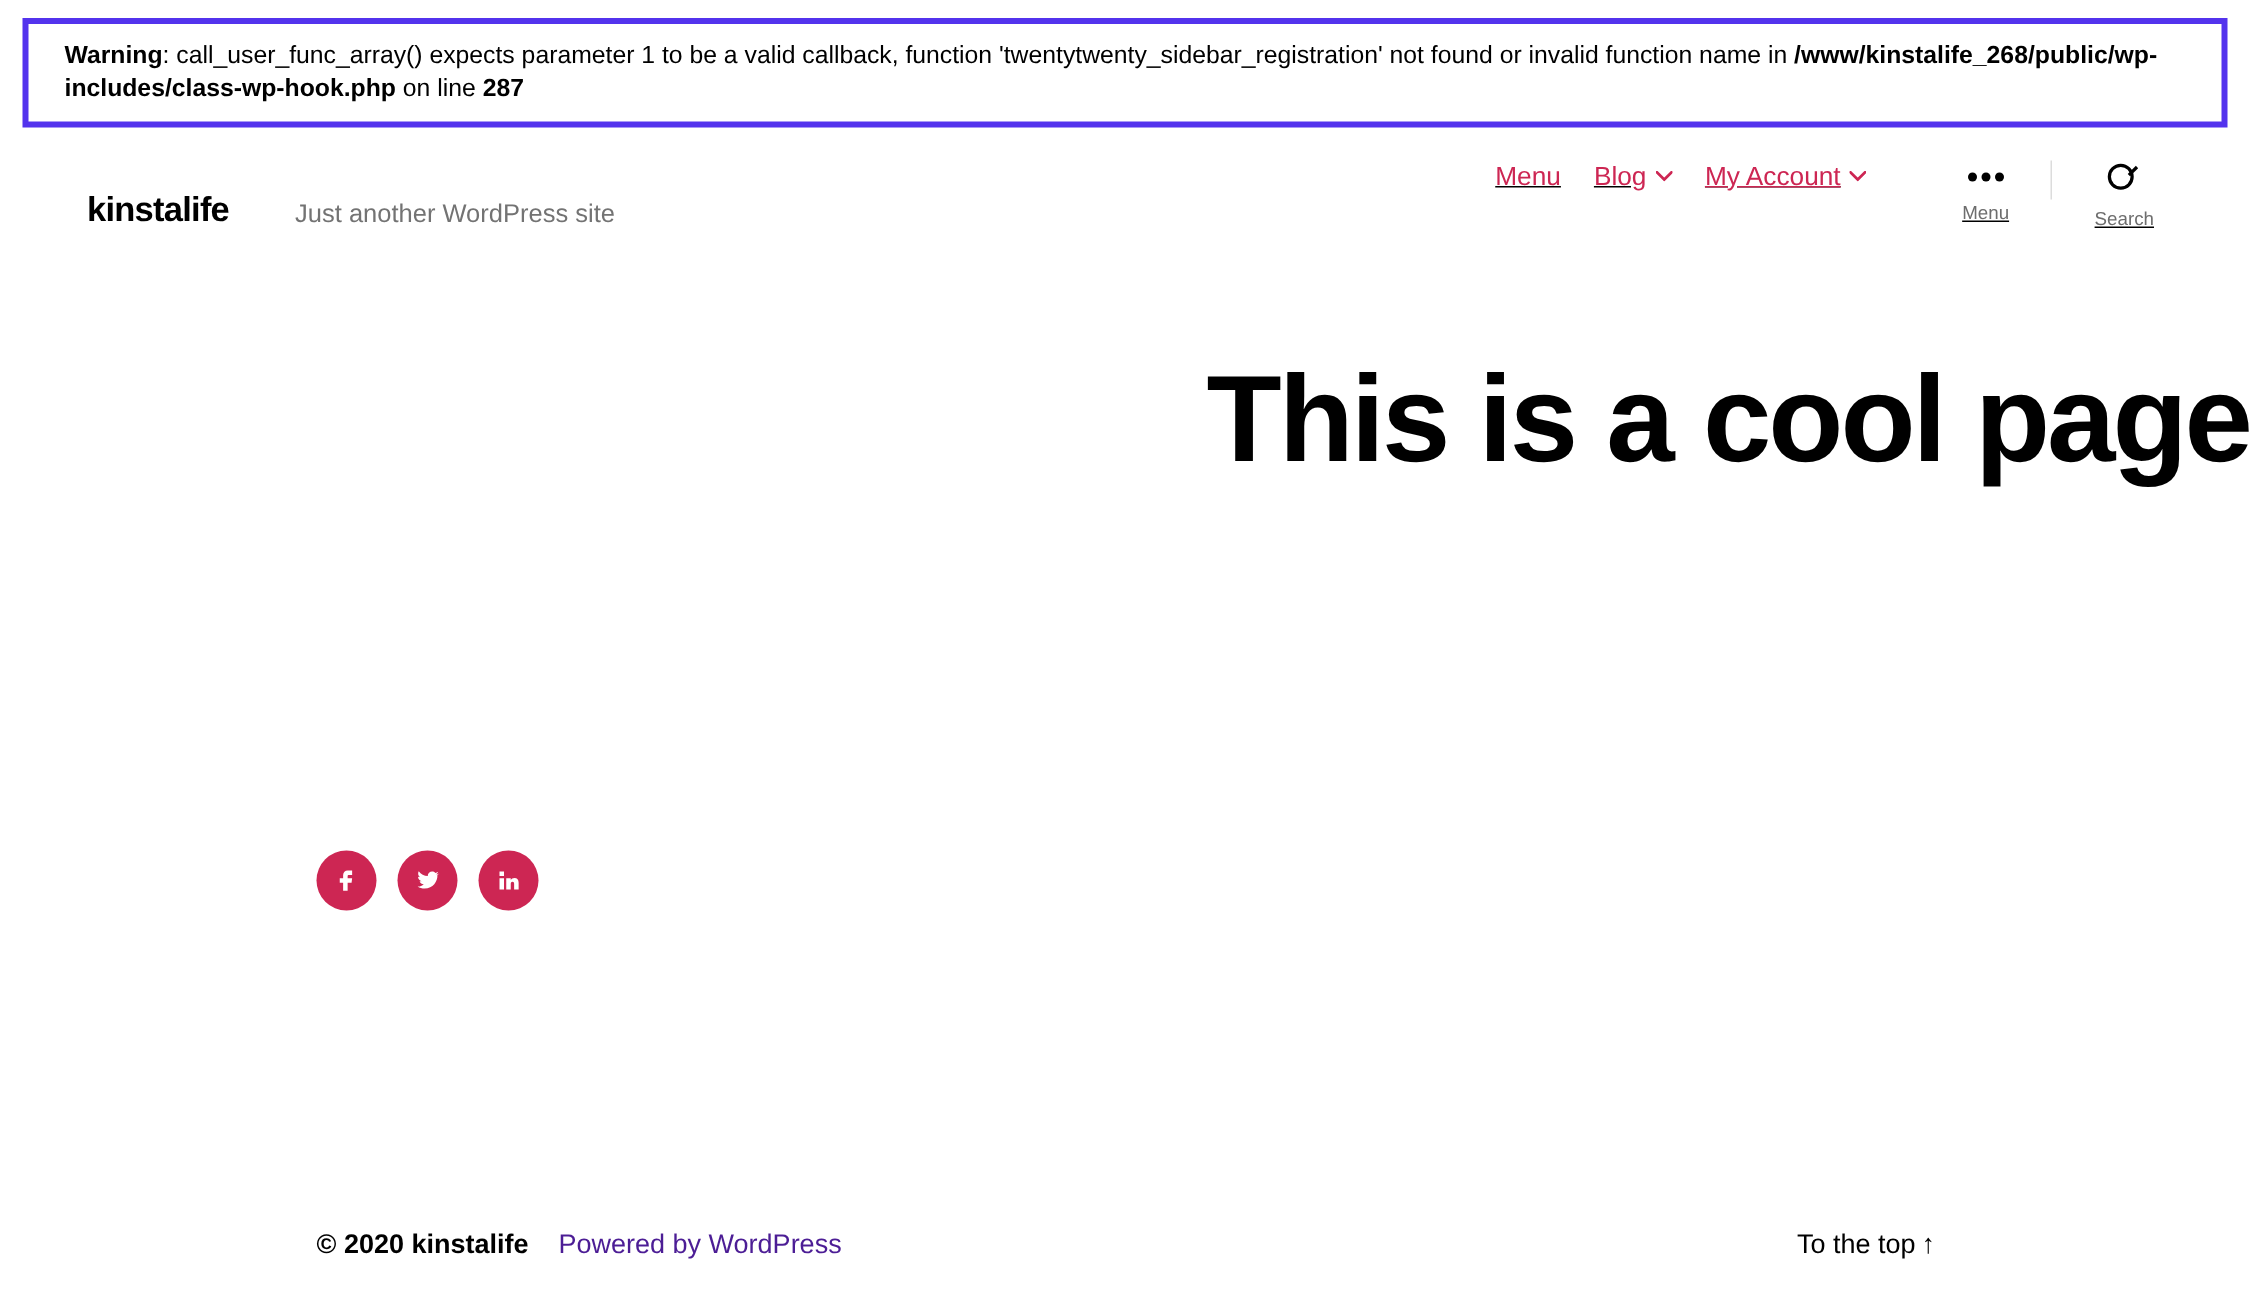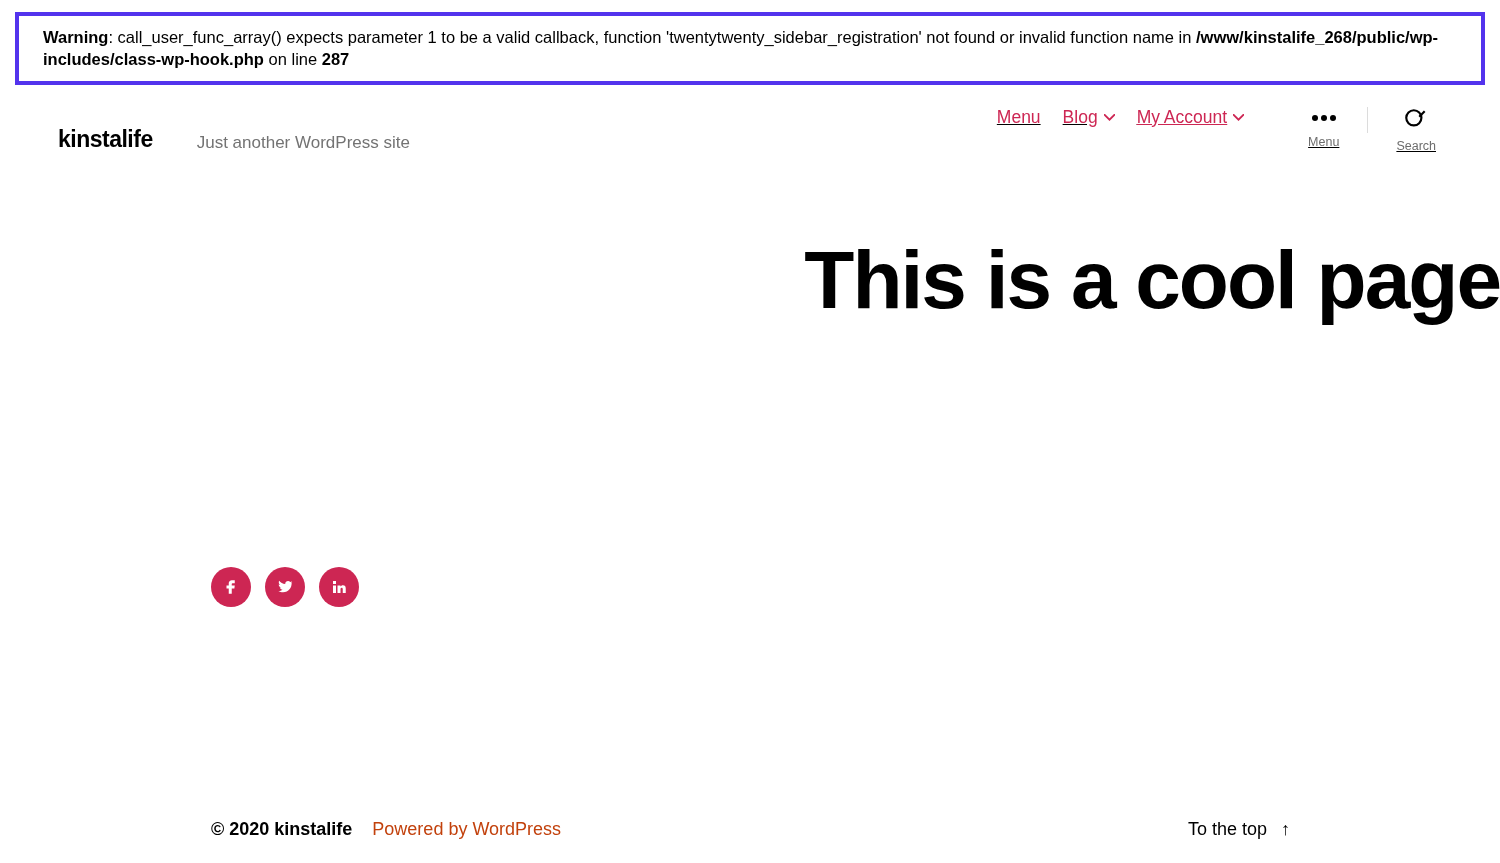--- a/index.html
+++ b/index.html
@@ -106,22 +106,22 @@
     }
     .social-btn svg { fill: #fff; width: 18px; height: 18px; }
     
     .footer {
       display: flex;
       align-items: center;
       padding: 212px 210px 0 211px;
       font-size: 18px;
     }
     .footer .copyright { font-weight: 700; }
-    .footer .powered { color: #c2410c; margin-left: 20px; }
-    .footer .totop { margin-left: auto; color: #000; cursor: pointer; display: flex; align-items: center; gap: 14px; }
+    .footer .powered { color: #4c1d95; margin-left: 20px; }
+    .footer .totop { margin-left: auto; color: #000; cursor: pointer; display: flex; align-items: center; gap: 4px; }
   </style>
 </head>
 <body>
 
 <div class="warning-box">
   <span class="bold">Warning</span><span>: call_user_func_array() expects parameter 1 to be a valid callback, function 'twentytwenty_sidebar_registration' not found or invalid function name in </span><span class="bold">/www/kinstalife_268/public/wp-includes/class-wp-hook.php</span><span> on line </span><span class="bold">287</span>
 </div>
 
 <div class="header">
   <div class="site-title">kinstalife</div>

